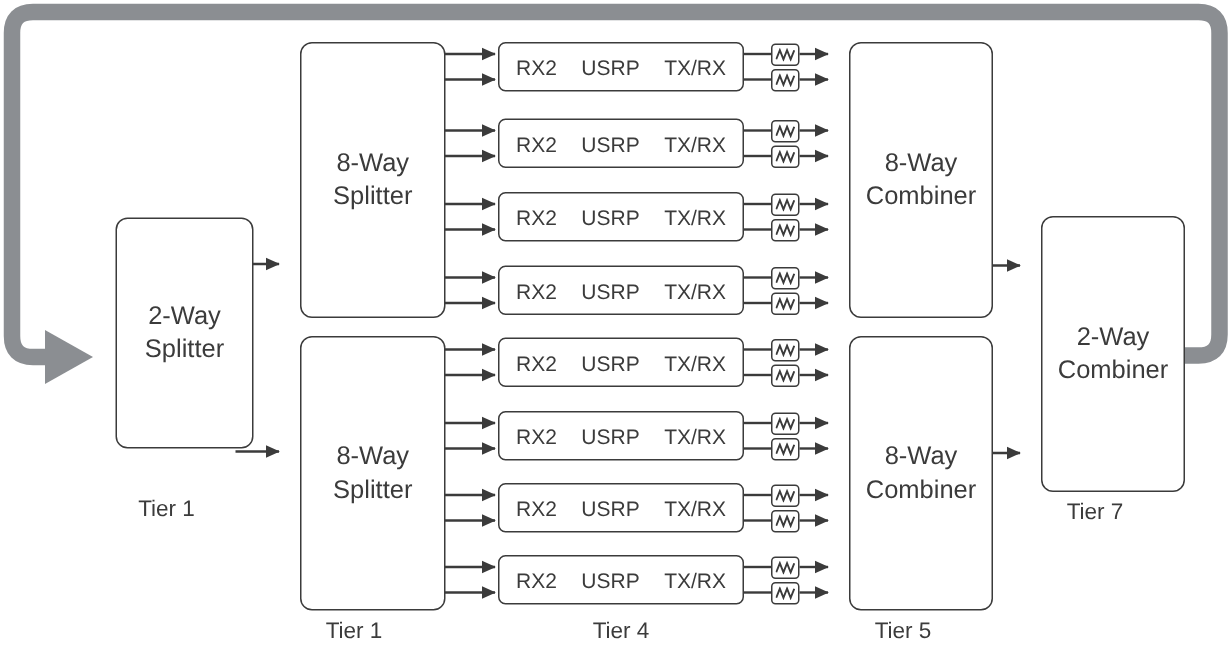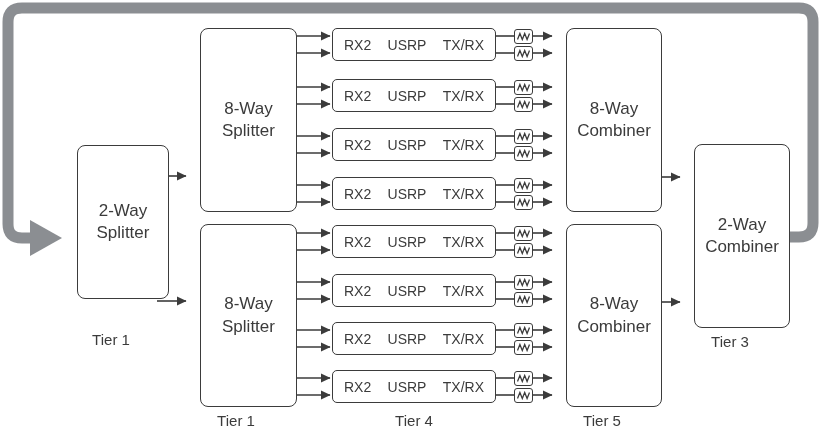--- a/index.html
+++ b/index.html
@@ -255,15 +255,15 @@
   </div>
 
   <div class="box t5">
     <span class="lbl">2-Way Combiner</span>
   </div>
 
   <div class="tierlabel" style="left:111px;top:331px">Tier 1</div>
   <div class="tierlabel" style="left:236px;top:412px">Tier 1</div>
   <div class="tierlabel" style="left:414px;top:412px">Tier 4</div>
   <div class="tierlabel" style="left:602px;top:412px">Tier 5</div>
-  <div class="tierlabel" style="left:730px;top:333px">Tier 3</div>
+  <div class="tierlabel" style="left:730px;top:333px">Tier 7</div>
 
 </div>
 
 </body></html>

